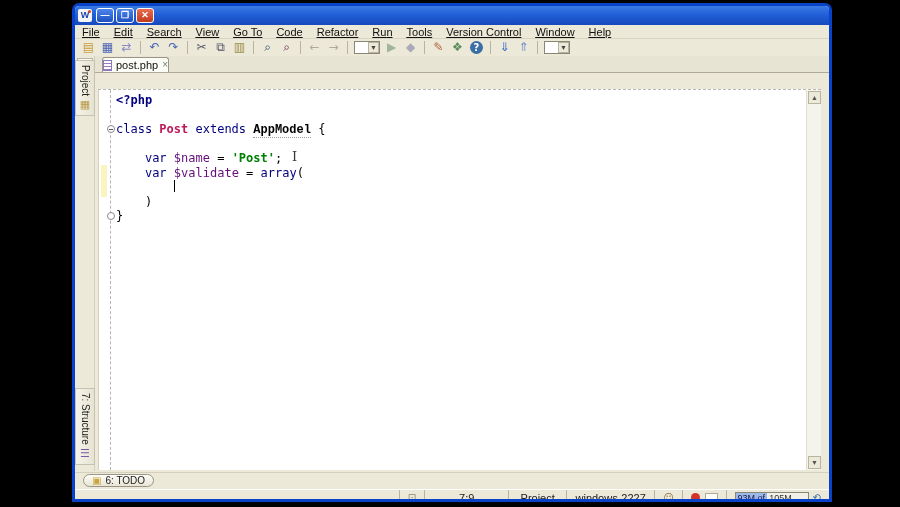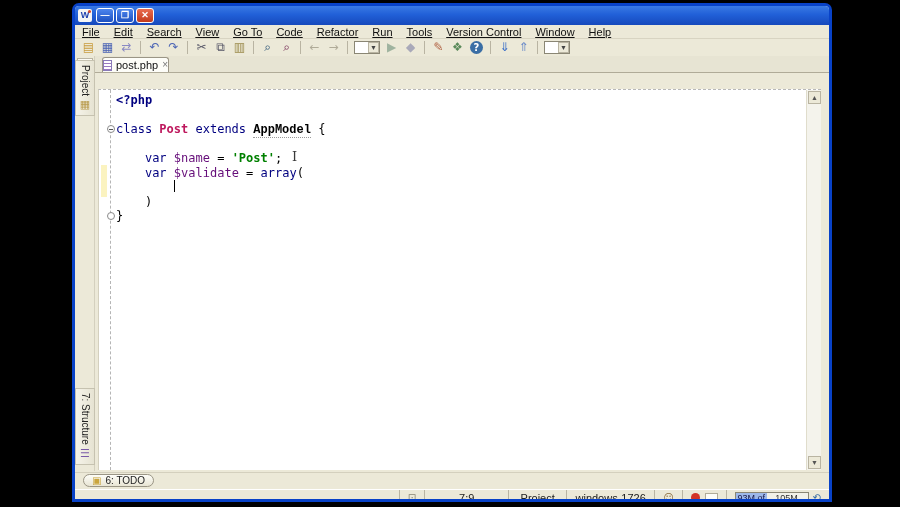--- a/index.html
+++ b/index.html
@@ -114,21 +114,21 @@
   .sb-cell{border-left:1px solid #b9b4a2;display:flex;align-items:center;
     justify-content:center;padding:0 8px;white-space:nowrap;}
   .sb-spacer{flex:1 1 auto;}
   .mini-ico{font-size:10px;font-family:"DejaVu Sans",sans-serif;}
   .err-ball{width:9px;height:9px;border-radius:50%;background:#d23427;}
   .empty-box{width:13px;height:10px;border:1px solid #b0ab98;background:#fdfdf8;
     margin-left:5px;}
   .membar{width:74px;height:12px;border:1px solid #8a8674;background:#f2f1e8;
     display:flex;font-size:9px;line-height:10px;}
   .memfill{background:#9db8e8;color:#1a1a4a;padding:0 2px;white-space:nowrap;}
-  .memtotal{color:#333;padding:0 8px;white-space:nowrap;}
+  .memtotal{color:#333;padding:0 2px;white-space:nowrap;}
 </style>
 </head>
 <body>
 
 <div id="stage">
   <div id="win">
 
     <div class="titlebar">
       <span class="app-icon">W</span>
       <span class="win-btns">
@@ -246,21 +246,21 @@
       <div class="sb-cell">
         <span class="mini-ico" style="color:#8a8674">⊡</span>
       </div>
       <div class="sb-cell" style="width:84px">
         <span>7:9</span>
       </div>
       <div class="sb-cell" style="width:58px">
         <span>Project</span>
       </div>
       <div class="sb-cell" style="width:88px">
-        <span>windows-1726</span>
+        <span>windows-2227</span>
       </div>
       <div class="sb-cell">
         <span class="mini-ico" style="color:#8a6a3a">☺</span>
       </div>
       <div class="sb-cell">
         <span class="err-ball"></span>
         <span class="empty-box"></span>
       </div>
       <div class="sb-cell">
         <span class="membar">

